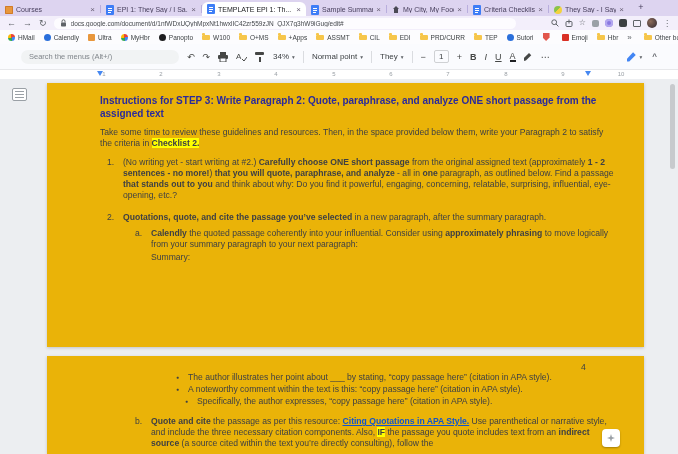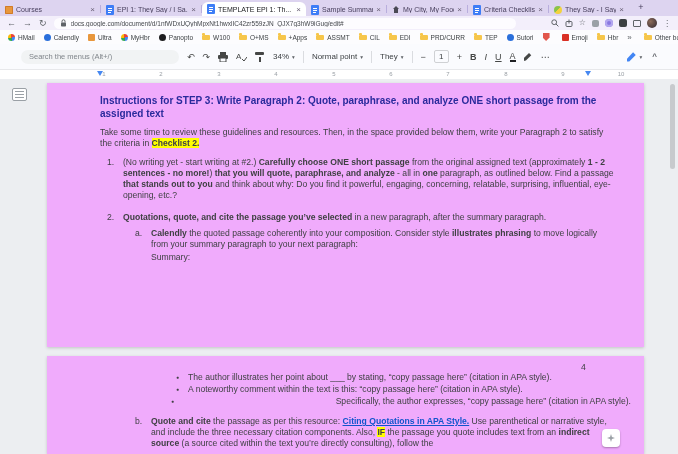--- a/index.html
+++ b/index.html
@@ -71,38 +71,38 @@
 
   
   .ruler{left:0;top:70px;width:678px;height:9px;background:#fff;border-bottom:1px solid #d9dbde;}
   .ruler .num{position:absolute;top:1px;font-size:6px;color:#9aa0a6;transform:translateX(-50%);}
   .marker{position:absolute;top:1px;width:0;height:0;border-left:3px solid transparent;border-right:3px solid transparent;border-top:5px solid #4688f1;}
 
   
   .canvas{left:0;top:79px;width:678px;height:375px;background:#eceef1;}
   .outline-btn{left:12px;top:9px;width:15px;height:13px;border:1px solid #9aa0a6;border-radius:2px;box-sizing:border-box;background:#fff;}
   .outline-btn:before{content:"";position:absolute;left:2px;top:2px;right:2px;height:1px;background:#9aa0a6;box-shadow:0 3px 0 #9aa0a6,0 6px 0 #9aa0a6;}
-  .page{position:absolute;left:47px;width:597px;background:#f0abfc;box-shadow:0 1px 3px rgba(0,0,0,.18);}
+  .page{position:absolute;left:47px;width:597px;background:#eab308;box-shadow:0 1px 3px rgba(0,0,0,.18);}
   .page1{top:4px;height:264px;}
   .page2{top:277px;height:98px;}
   .doc-text{font-size:8.6px;line-height:11px;color:#3f4043;}
   .heading{position:absolute;left:53px;top:11px;width:500px;font-size:10px;line-height:13px;font-weight:bold;color:#2a2a9c;}
   .intro{position:absolute;left:53px;top:44px;width:516px;}
   .li{position:absolute;display:flex;}
   .mk{flex:none;width:16px;}
   .mk-b{flex:none;width:12px;font-size:5px;line-height:11px;}
   .li1{left:60px;top:74px;width:508px;}
   .li2{left:60px;top:129px;width:508px;}
   .lia{left:88px;top:145px;width:478px;}
   .examples{position:absolute;left:104px;top:169px;}
   .exb{left:129px;top:181px;width:452px;}
   .pagenum{position:absolute;left:534px;top:6px;font-size:8.6px;color:#3f4043;}
   .p2b1{left:129px;top:16px;width:460px;}
   .p2b2{left:129px;top:28px;width:460px;}
-  .p2b3{left:124px;top:40px;width:460px;justify-content:space-between;}
+  .p2b3{left:138px;top:40px;width:460px;}
   .lib{left:88px;top:60px;width:478px;}
   .b{font-weight:bold;}
   .hl{background:#ffff00;}
   .lk{color:#1155cc;text-decoration:underline;}
   .explore{left:602px;top:350px;width:18px;height:18px;background:#fff;border-radius:4px;box-shadow:0 1px 2px rgba(0,0,0,.3);}
   .explore:before{content:"";position:absolute;left:5px;top:5px;width:8px;height:8px;background:#9aa0a6;clip-path:polygon(50% 0,62% 38%,100% 50%,62% 62%,50% 100%,38% 62%,0 50%,38% 38%);}
   .scrollthumb{left:670px;top:5px;width:5px;height:85px;background:#c7cacd;border-radius:3px;}
 </style>
 </head>
 <body>
@@ -354,21 +354,21 @@
     <div class="li li1 doc-text">
       <span class="mk">1.</span>
       <span><span>(No writing yet - start writing at #2.) </span><span class="b">Carefully choose ONE short passage</span><span> from the original assigned text (approximately </span><span class="b">1 - 2 sentences - no more!</span><span>) </span><span class="b">that you will quote, paraphrase, and analyze</span><span> - all in </span><span class="b">one</span><span> paragraph, as outlined below. Find a passage </span><span class="b">that stands out to you</span><span> and think about why: Do you find it powerful, engaging, concerning, relatable, surprising, influential, eye-opening, etc.?</span></span>
     </div>
     <div class="li li2 doc-text">
       <span class="mk">2.</span>
       <span><span class="b">Quotations, quote, and cite the passage you’ve selected</span><span> in a new paragraph, after the summary paragraph.</span></span>
     </div>
     <div class="li lia doc-text">
       <span class="mk">a.</span>
-      <span><span class="b">Calendly</span><span> the quoted passage coherently into your composition. Consider style </span><span class="b">illustrates phrasing</span><span> to move logically from your summary paragraph to your next paragraph:</span></span>
+      <span><span class="b">Calendly</span><span> the quoted passage coherently into your influential. Consider using </span><span class="b">approximately phrasing</span><span> to move logically from your summary paragraph to your next paragraph:</span></span>
     </div>
     <div class="examples doc-text">Summary:</div>
   </div>
 
   <div class="page page2">
     <div class="pagenum">4</div>
     <div class="li p2b2 doc-text">
       <span class="mk-b">●</span>
       <span><span>A noteworthy comment within the text is this: “copy passage here” (citation in APA style).</span></span>
     </div>

